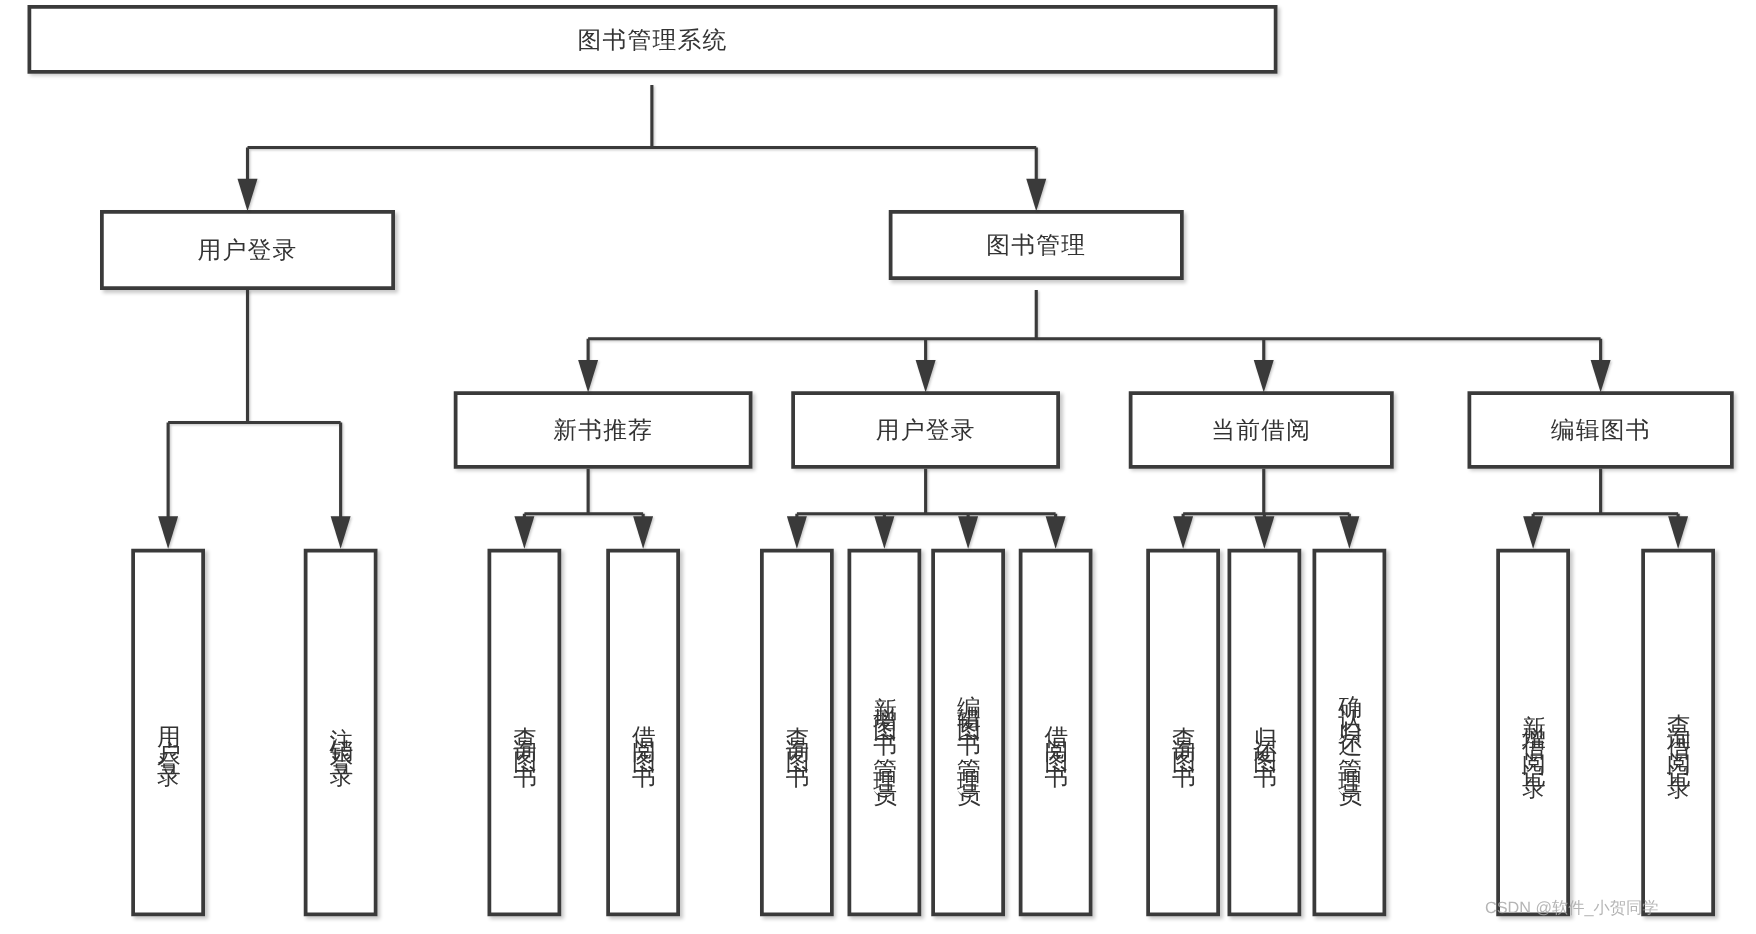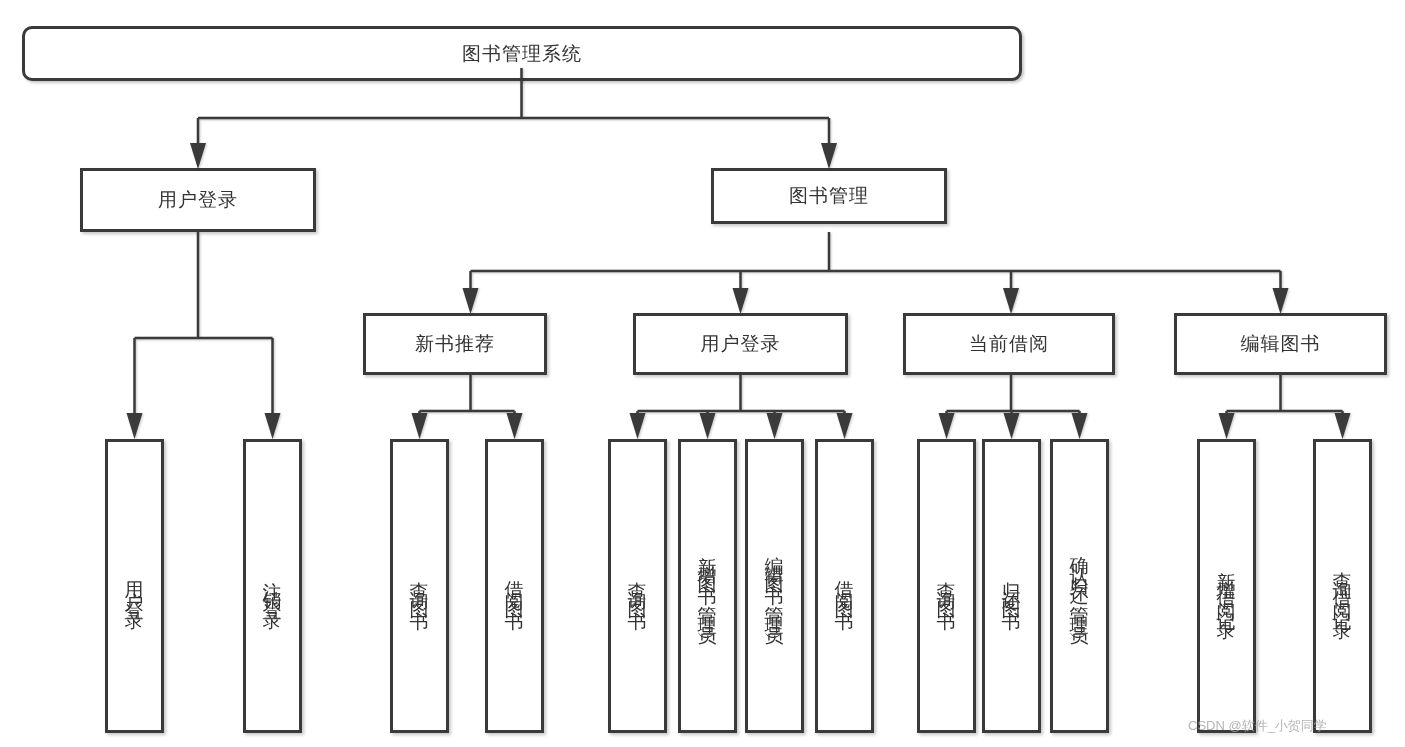--- a/index.html
+++ b/index.html
@@ -53,24 +53,24 @@
     position: absolute;
     left: 1188px;
     top: 717px;
     font-size: 13px;
     color: rgba(168,168,168,0.85);
     z-index: 3;
     white-space: nowrap;
   }
 
   
-  #n-root  { left: 22px;   top: 26px;  width: 1000px; height: 55px; border-radius: 10px; }
+  #n-root  { left: 22px;   top: 4px;  width: 1000px; height: 55px; }
   #n-l1-0  { left: 80px;   top: 168px; width: 236px;  height: 64px; }
   #n-l1-1  { left: 711px;  top: 168px; width: 236px;  height: 56px; }
-  #n-l2-0  { left: 363px;  top: 313px; width: 184px;  height: 62px; }
+  #n-l2-0  { left: 363px;  top: 313px; width: 239px;  height: 62px; }
   #n-l2-1  { left: 633px;  top: 313px; width: 215px;  height: 62px; }
   #n-l2-2  { left: 903px;  top: 313px; width: 212px;  height: 62px; }
   #n-l2-3  { left: 1174px; top: 313px; width: 213px;  height: 62px; }
   .leaf    { top: 439px; width: 59px; height: 294px; }
   #n-lf-0  { left: 105px;  }
   #n-lf-1  { left: 243px;  }
   #n-lf-2  { left: 390px;  }
   #n-lf-3  { left: 485px;  }
   #n-lf-4  { left: 608px;  }
   #n-lf-5  { left: 678px;  }

